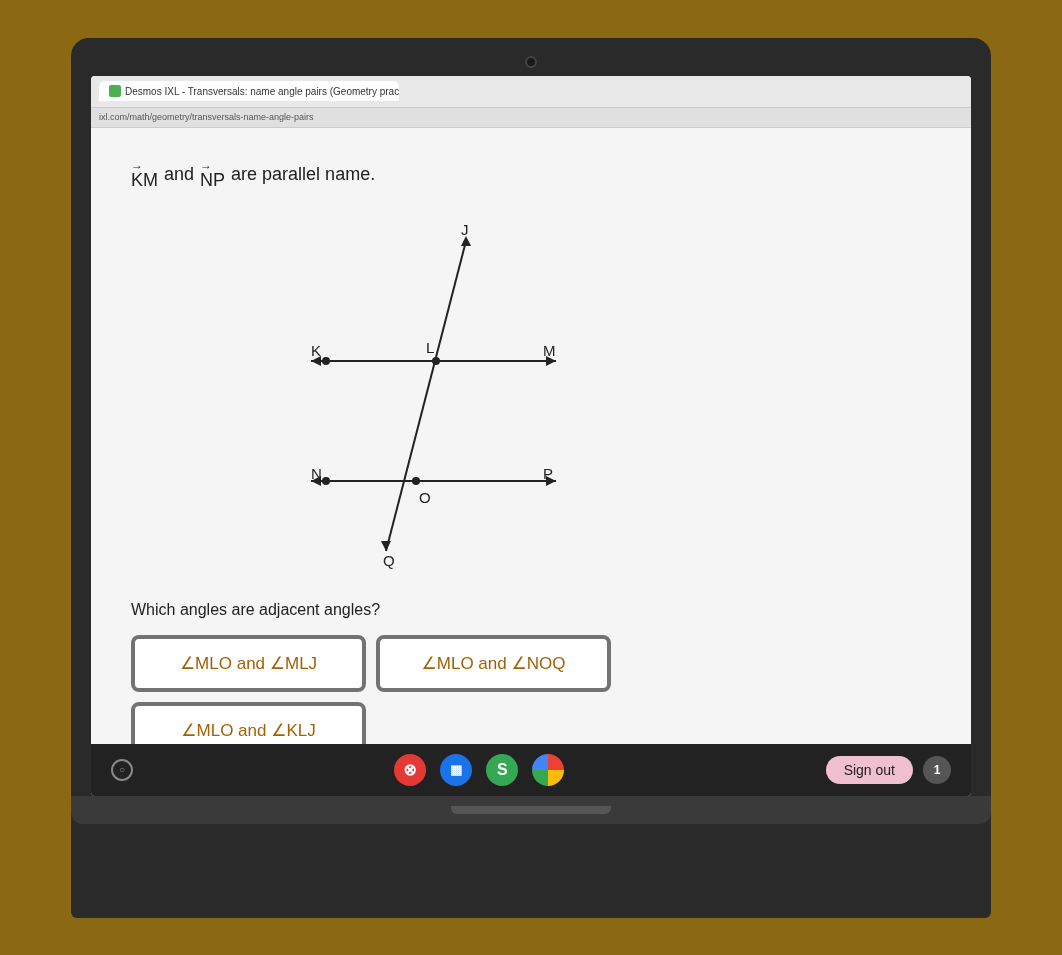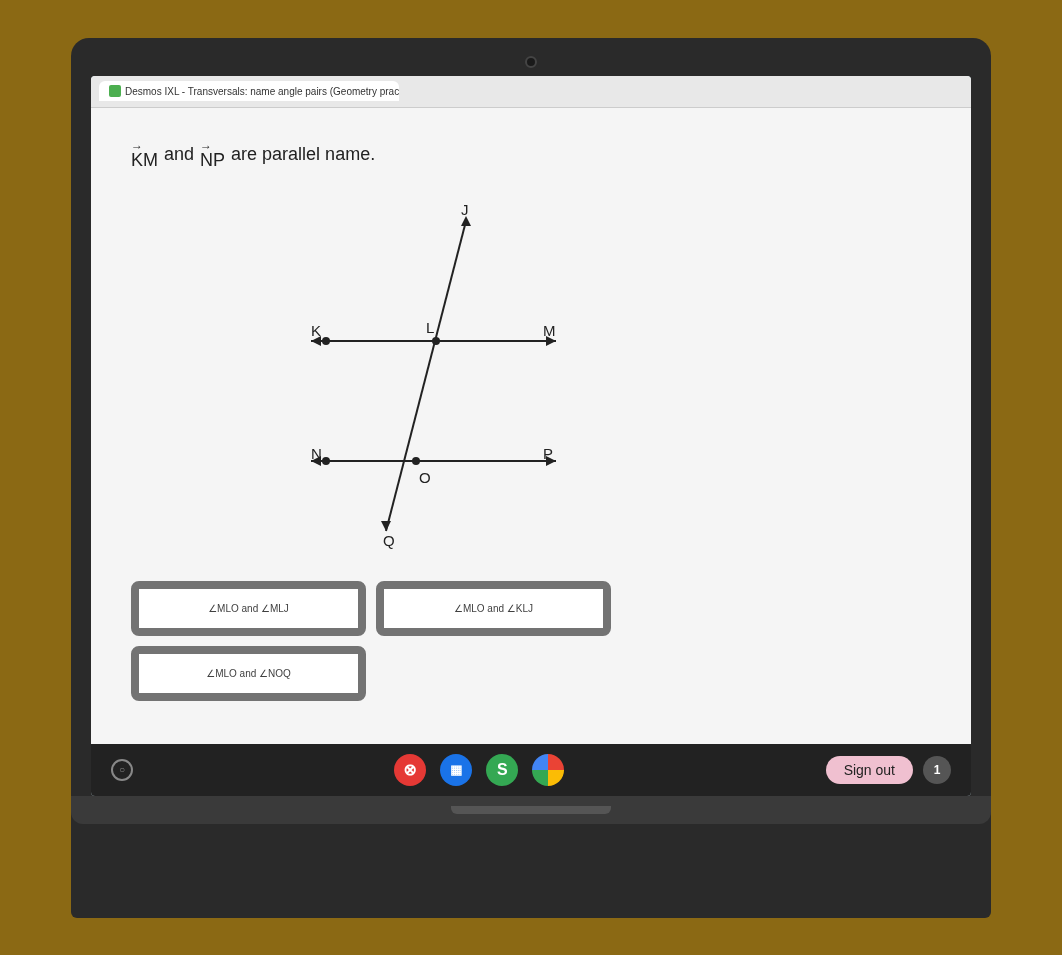--- a/index.html
+++ b/index.html
@@ -143,25 +143,25 @@
     .answers-grid {
       display: grid;
       grid-template-columns: 1fr 1fr;
       gap: 10px;
       max-width: 480px;
       margin-bottom: 20px;
     }
 
     .answer-btn {
       background: #fff;
-      border: 8px solid #737373;
+      border: 4px solid #737373;
       border-radius: 8px;
       padding: 14px 16px;
-      font-size: 10px;
-      color: #404040;
+      font-size: 17px;
+      color: #a16207;
       cursor: pointer;
       text-align: center;
       display: flex;
       align-items: center;
       justify-content: center;
     }
 
     
     .taskbar {
       width: 880px;
@@ -264,20 +264,23 @@
     <div class="camera-dot"></div>
   </div>
 
   <div class="screen">
 
     <div class="browser-bar">
       <div class="browser-tab">
         <div class="tab-favicon"></div>
         <span>Desmos IXL - Transversals: name angle pairs (Geometry practice)</span>
       </div>
+    </div>
+    <div class="url-bar">
+      <span class="url-text">ixl.com/math/geometry/transversals-name-angle-pairs</span>
     </div>
 
     <div class="page-content">
 
       <div class="question-statement">
         <span style="position:relative; display:inline-block; padding-top:12px;">
           <span style="position:absolute; top:0; left:0; font-size:12px;">→</span>
           <span>KM</span>
         </span>
         <span>and</span>
@@ -319,30 +322,31 @@
           <text x="372" y="145" font-size="15" fill="#222" font-family="Arial">M</text>
           <text x="140" y="268" font-size="15" fill="#222" font-family="Arial">N</text>
           <text x="248" y="292" font-size="15" fill="#222" font-family="Arial">O</text>
           <text x="372" y="268" font-size="15" fill="#222" font-family="Arial">P</text>
           <text x="212" y="355" font-size="15" fill="#222" font-family="Arial">Q</text>
 
           <polygon points="215,340 210,330 220,330" fill="#222"></polygon>
         </svg>
       </div>
 
+      <div class="question-text">Which angles are adjacent angles?</div>
 
       <div class="answers-grid">
         <button class="answer-btn">
           <span>∠MLO and ∠MLJ</span>
         </button>
         <button class="answer-btn">
-          <span>∠MLO and ∠KLJ</span>
+          <span>∠MLO and ∠NOQ</span>
         </button>
         <button class="answer-btn">
-          <span>∠MLO and ∠NOQ</span>
+          <span>∠MLO and ∠KLJ</span>
         </button>
       </div>
 
     </div>
 
     <div class="taskbar">
       <div class="taskbar-left">
         <div class="home-btn">
           <span style="color:#888; font-size:10px;">○</span>
         </div>

